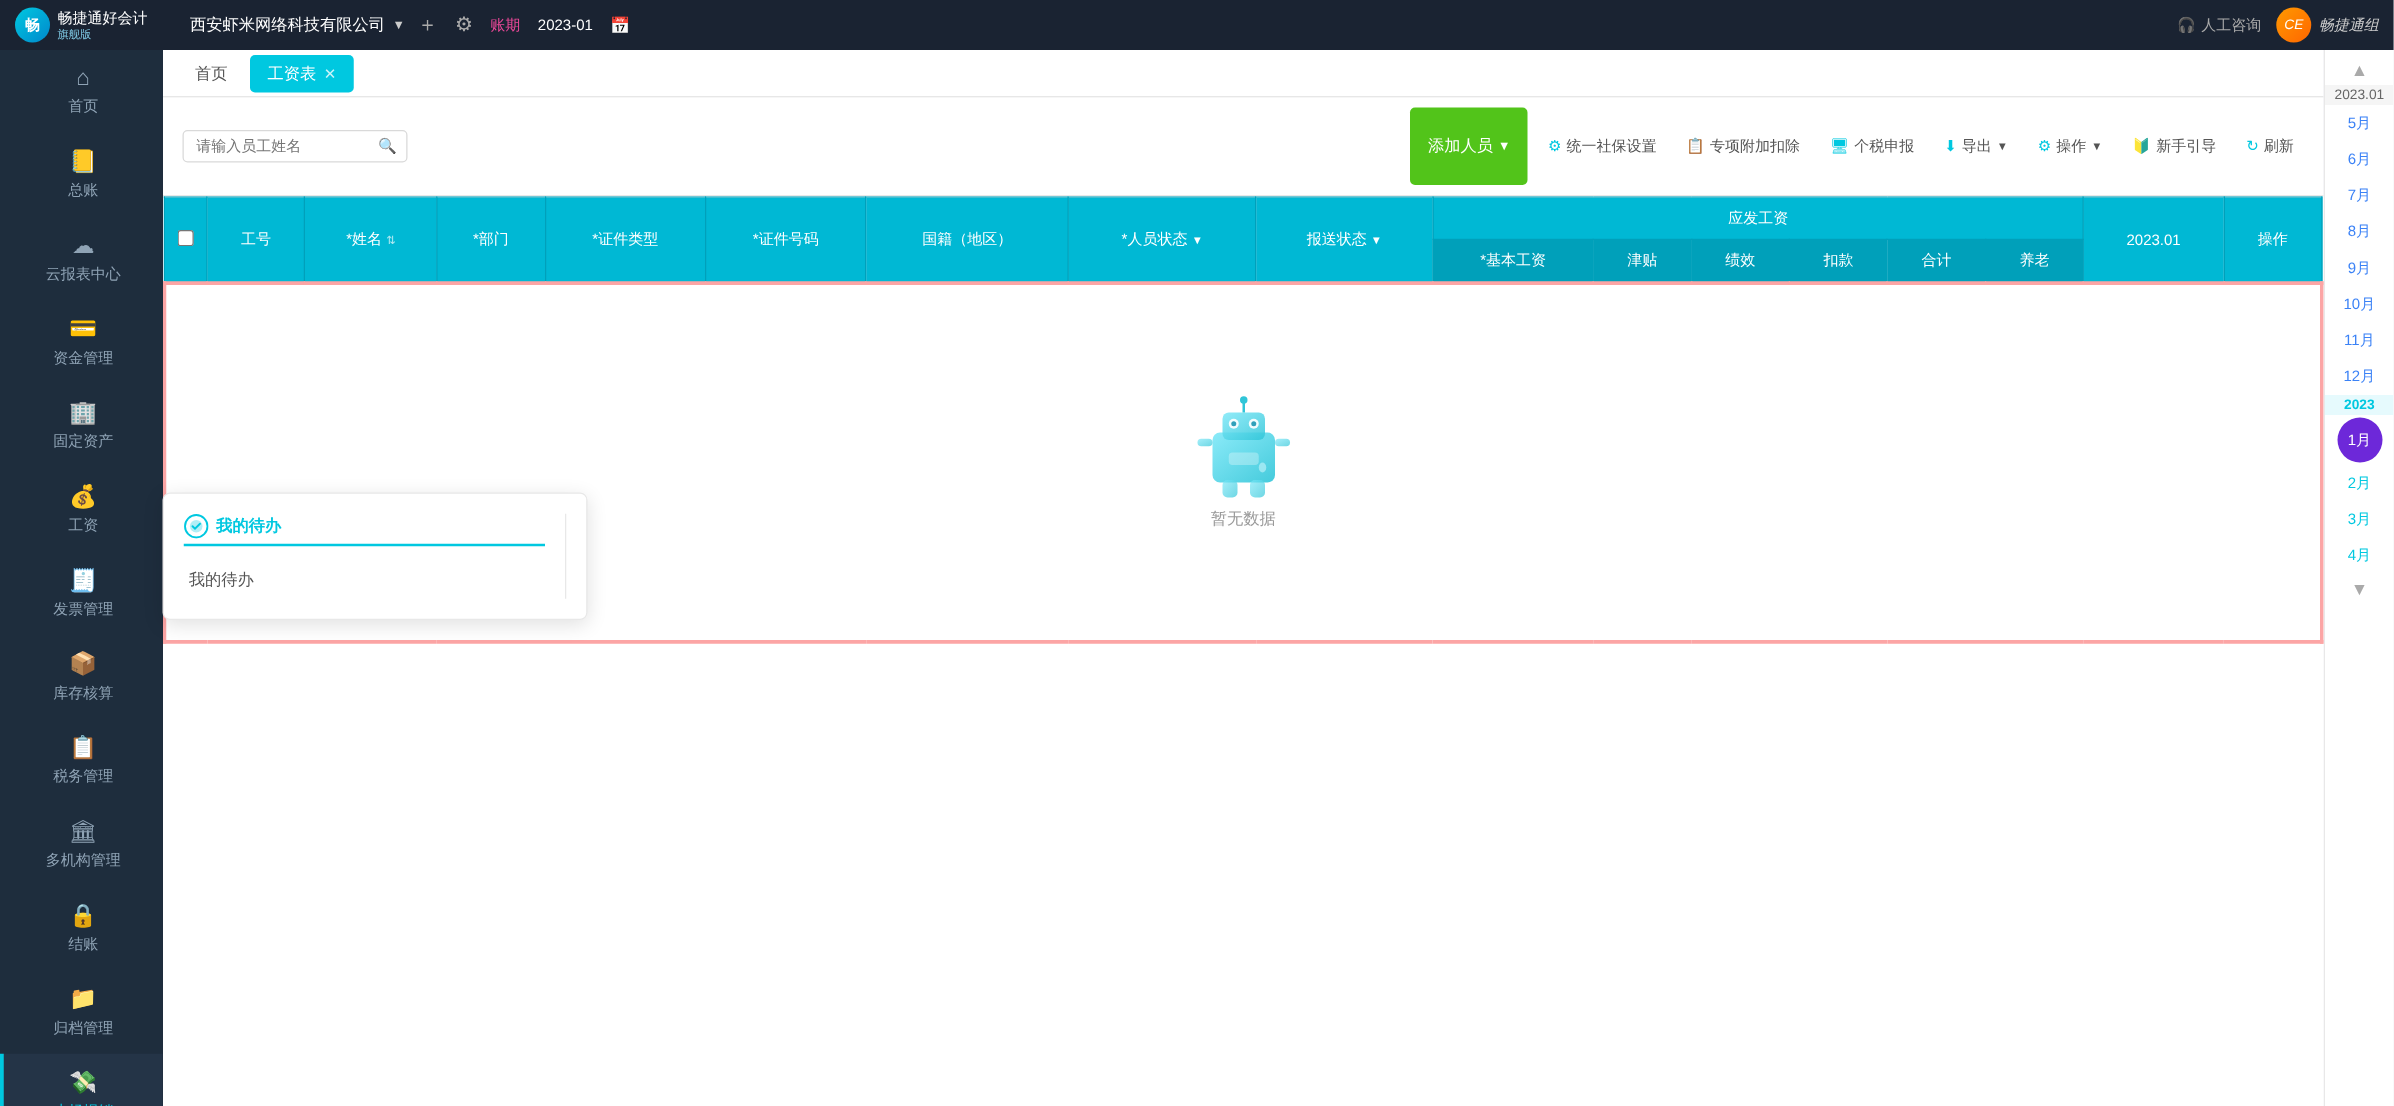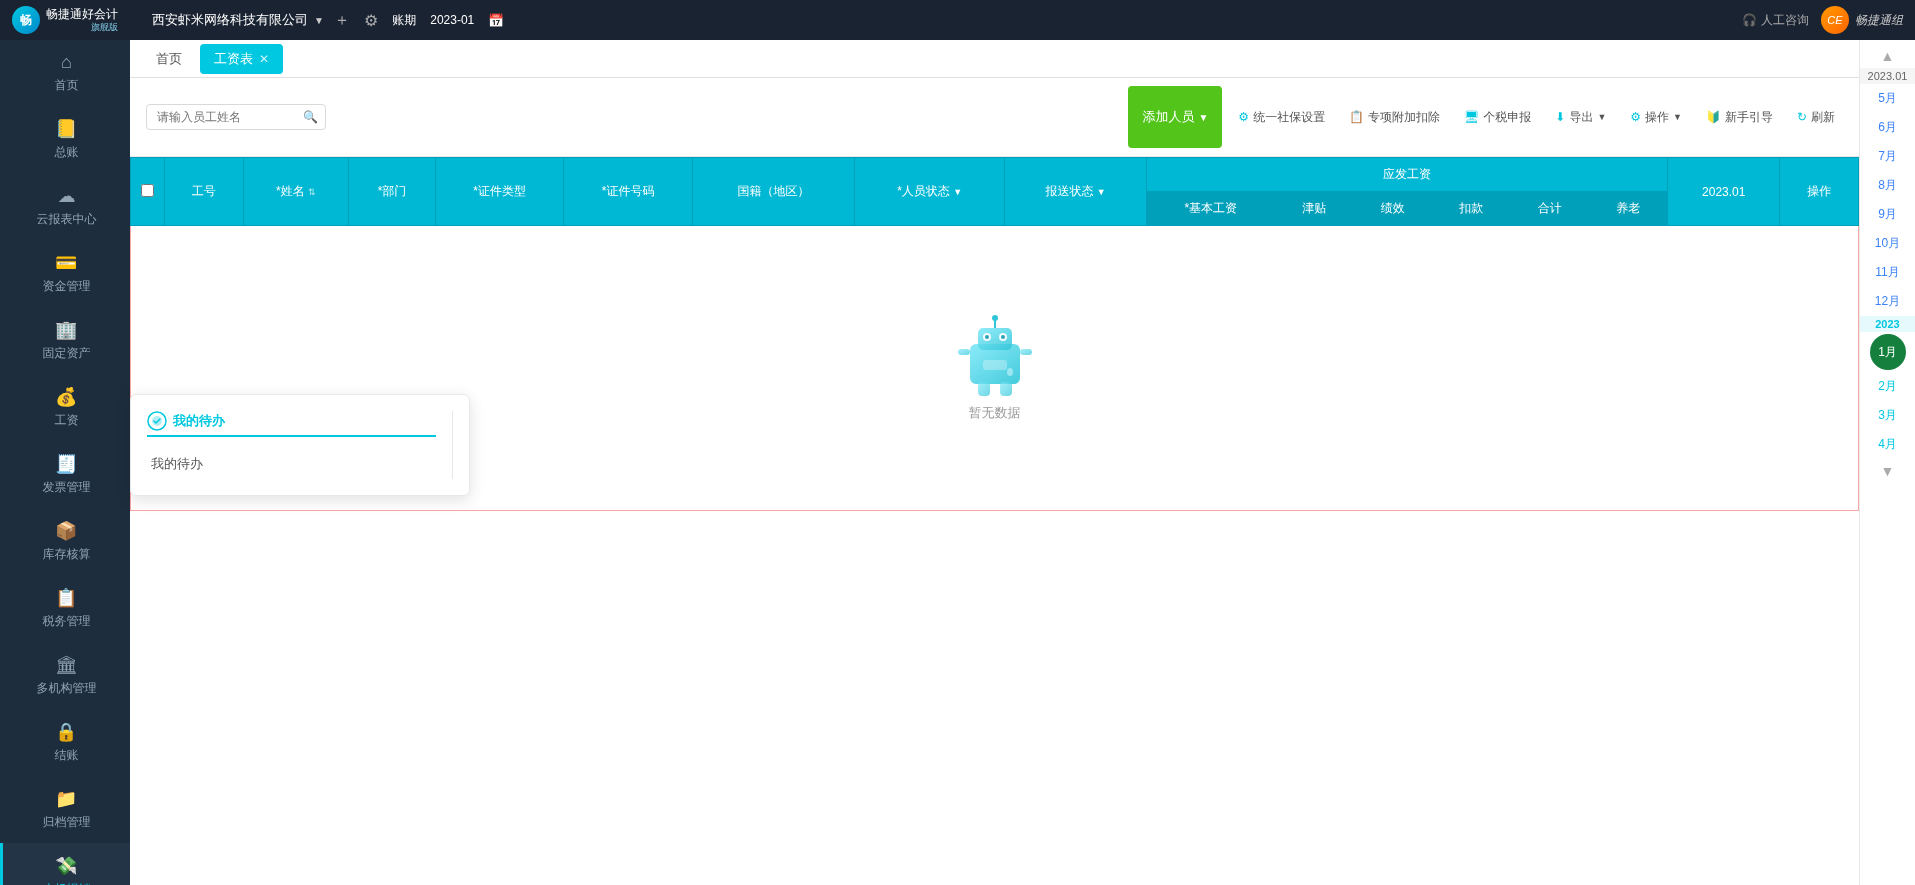--- a/index.html
+++ b/index.html
@@ -21,41 +21,41 @@
       gap: 6px;
     }
     .logo-icon {
       width: 28px; height: 28px;
       background: linear-gradient(135deg, #00c8e0, #0088cc);
       border-radius: 50%;
       display: flex; align-items: center; justify-content: center;
       color: white; font-size: 12px; font-weight: bold;
     }
     .logo-text {
-      color: white; font-size: 12px; line-height: 1.2; text-align: right;
+      color: white; font-size: 12px; line-height: 1.2;
     }
     .logo-sub { color: #7ec8e3; font-size: 9px; }
 
     .company-area {
       display: flex; align-items: center; gap: 6px;
       color: white; font-size: 13px; margin-left: 20px;
     }
     .company-dropdown {
       color: #ccc; font-size: 10px; cursor: pointer;
     }
     .top-actions {
       display: flex; align-items: center; gap: 14px;
       margin-left: 10px;
     }
     .top-action-btn {
       color: #aaa; font-size: 16px; cursor: pointer;
       background: none; border: none;
     }
     .period-label {
-      color: #ffffff; font-size: 12px;
+      color: #ec4899; font-size: 12px;
     }
     .period-value {
       color: white; font-size: 12px;
     }
 
     .top-right {
       margin-left: auto;
       display: flex; align-items: center; gap: 12px;
     }
     .support-btn {
@@ -208,21 +208,21 @@
     th {
       padding: 8px 10px;
       text-align: center;
       border: 1px solid #00a0ba;
       white-space: nowrap;
       font-weight: normal;
     }
     td {
       padding: 8px 10px;
       text-align: center;
-      border: 1px solid #fca5a5;
+      border: 3px solid #fca5a5;
       color: #333;
     }
     .checkbox-cell {
       width: 32px;
     }
     .sort-icon { font-size: 9px; color: rgba(255,255,255,0.7); }
     .filter-icon { font-size: 9px; }
 
     
     .empty-state {
@@ -252,21 +252,21 @@
       color: #666; font-size: 11px; text-align: center;
       padding: 2px 0; width: 100%;
       background: #f5f5f5;
     }
     .cal-month {
       width: 100%; text-align: center;
       padding: 6px 4px; cursor: pointer;
       color: #3b82f6; font-size: 12px;
     }
     .cal-month.active {
-      background: #15803d; color: white; border-radius: 50%;
+      background: #6d28d9; color: white; border-radius: 50%;
       width: 36px; height: 36px; line-height: 36px;
       padding: 0; margin: 2px auto;
       display: flex; align-items: center; justify-content: center;
       font-size: 12px;
     }
     .cal-month.current-year { color: #00c8e0; }
 
     
     .popup-overlay {
       position: absolute;

